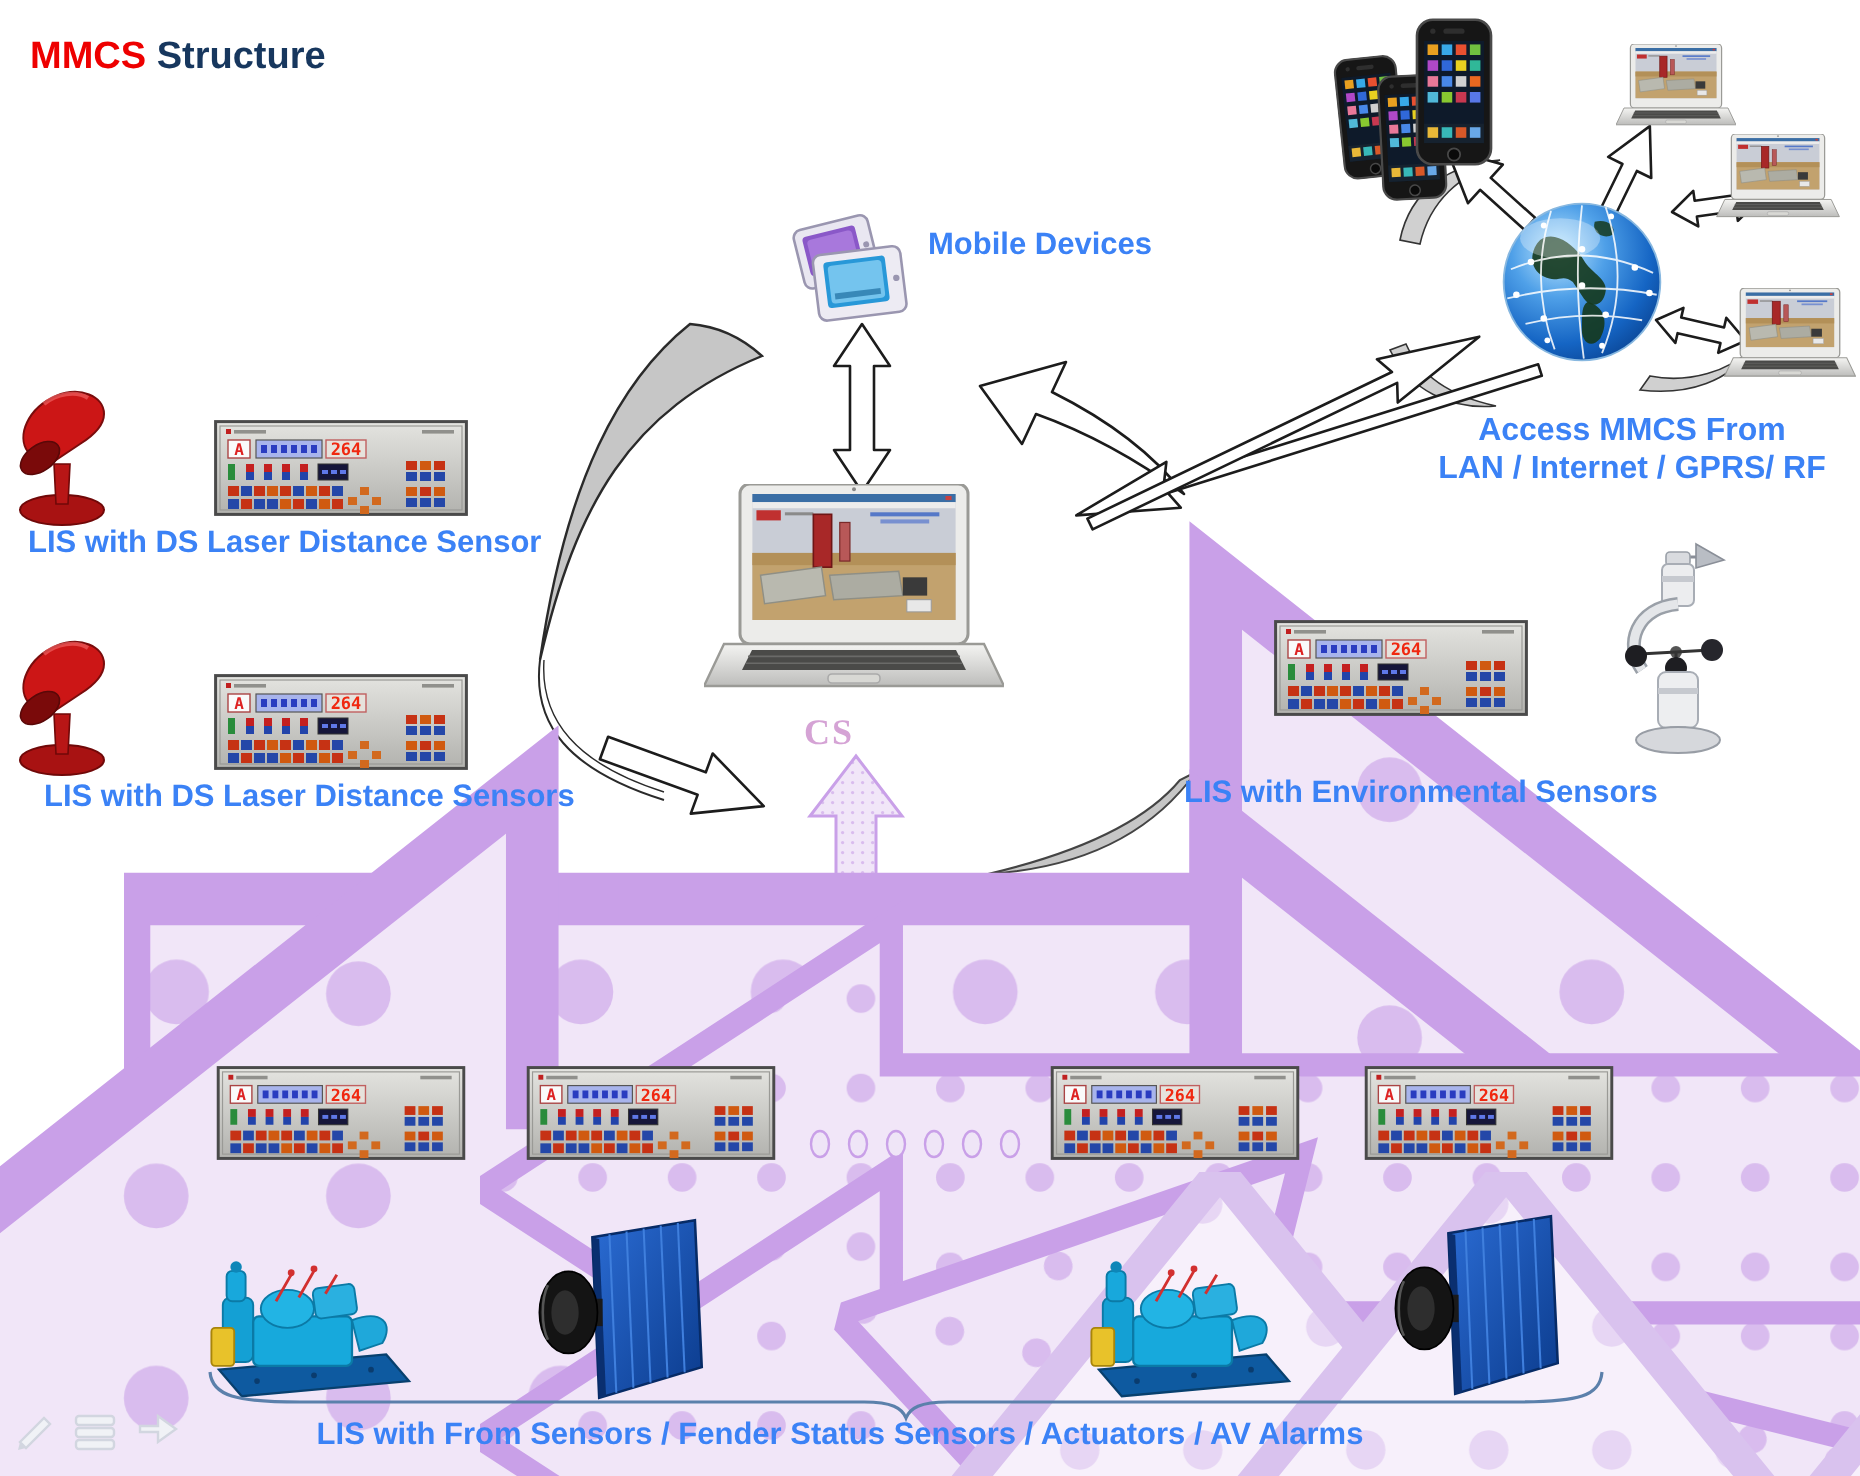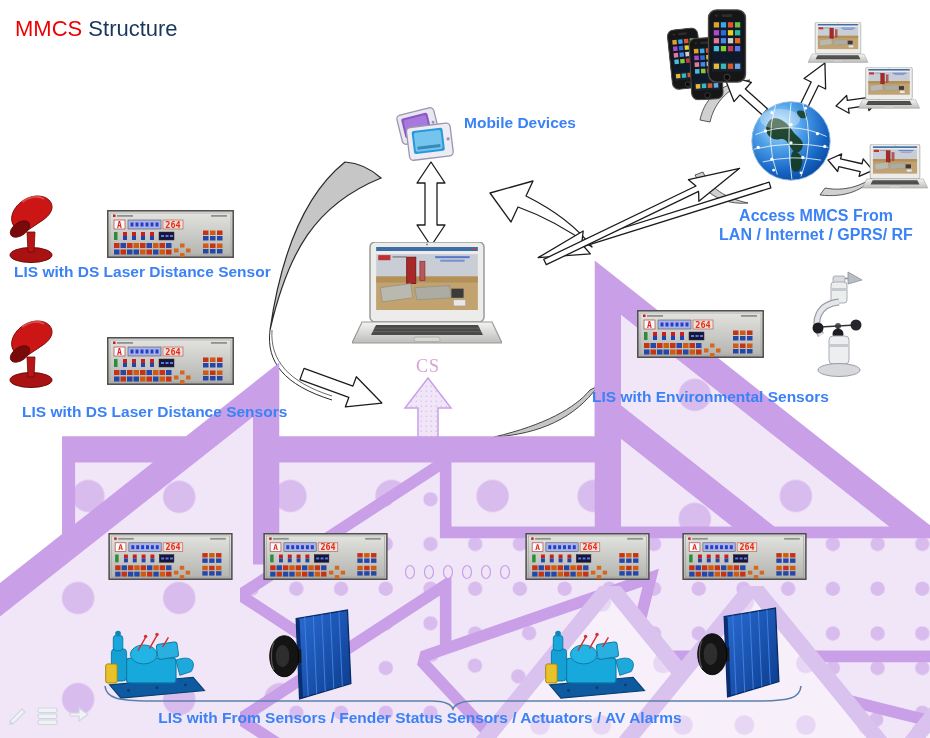--- a/index.html
+++ b/index.html
@@ -1,25 +1,25 @@
 <!DOCTYPE html>
 <html><head>
 <meta charset="utf-8">
 <style>
   html,body{margin:0;padding:0;background:#fff;}
   .stage{position:relative;width:930px;height:738px;background:#ffffff;overflow:hidden;
          font-family:"Liberation Sans",sans-serif;}
   svg.diagram{position:absolute;left:0;top:0;}
   .lbl{position:absolute;font-weight:bold;font-size:15.5px;color:#3b82f6;white-space:nowrap;line-height:18px;}
-  .title{position:absolute;left:15px;top:12px;font-weight:normal;font-size:22px;line-height:33px;white-space:nowrap;}
+  .title{position:absolute;left:15px;top:12px;font-weight:bold;font-size:19px;line-height:33px;white-space:nowrap;}
   .title .red{color:#EE0000;}
   .title .navy{color:#17375E;}
   .center{text-align:center;}
-  .cs-lbl{position:absolute;left:402px;top:356px;width:52px;text-align:center;
-          font-family:"Liberation Serif",serif;font-weight:normal;font-size:18px;color:#D5A3D5;letter-spacing:1px;}
+  .cs-lbl{position:absolute;left:402px;top:356px;width:52px;
+          font-family:"Liberation Serif",serif;font-weight:bold;font-size:18px;color:#D5A3D5;letter-spacing:1px;}
 </style>
 </head>
 <body>
 
 <div class="stage">
 
 <svg class="diagram" width="930" height="738" viewBox="0 0 930 738">
   <defs>
     <linearGradient id="panelGrad" x1="0" y1="0" x2="0" y2="1">
       <stop offset="0" stop-color="#E4E4E0"></stop>
@@ -430,21 +430,21 @@
 
 <div class="lbl" style="left:464px;top:114px;">Mobile Devices</div>
 
 <div class="lbl center" style="left:702px;top:206px;width:228px;font-size:16px;line-height:19px;">
   <div>Access MMCS From</div>
   <div>LAN / Internet / GPRS/ RF</div>
 </div>
 
 <div class="lbl" style="left:14px;top:263px;">LIS with DS Laser Distance Sensor</div>
 
-<div class="lbl" style="left:22px;top:403px;">LIS with DS Laser Distance Sensors</div>
+<div class="lbl" style="left:22px;top:390px;">LIS with DS Laser Distance Sensors</div>
 
 <div class="lbl" style="left:592px;top:388px;">LIS with Environmental Sensors</div>
 
 <div class="cs-lbl">CS</div>
 
 <div class="lbl center" style="left:70px;top:709px;width:700px;">LIS with From Sensors / Fender Status Sensors / Actuators / AV Alarms</div>
 
 </div>
 
 </body></html>

